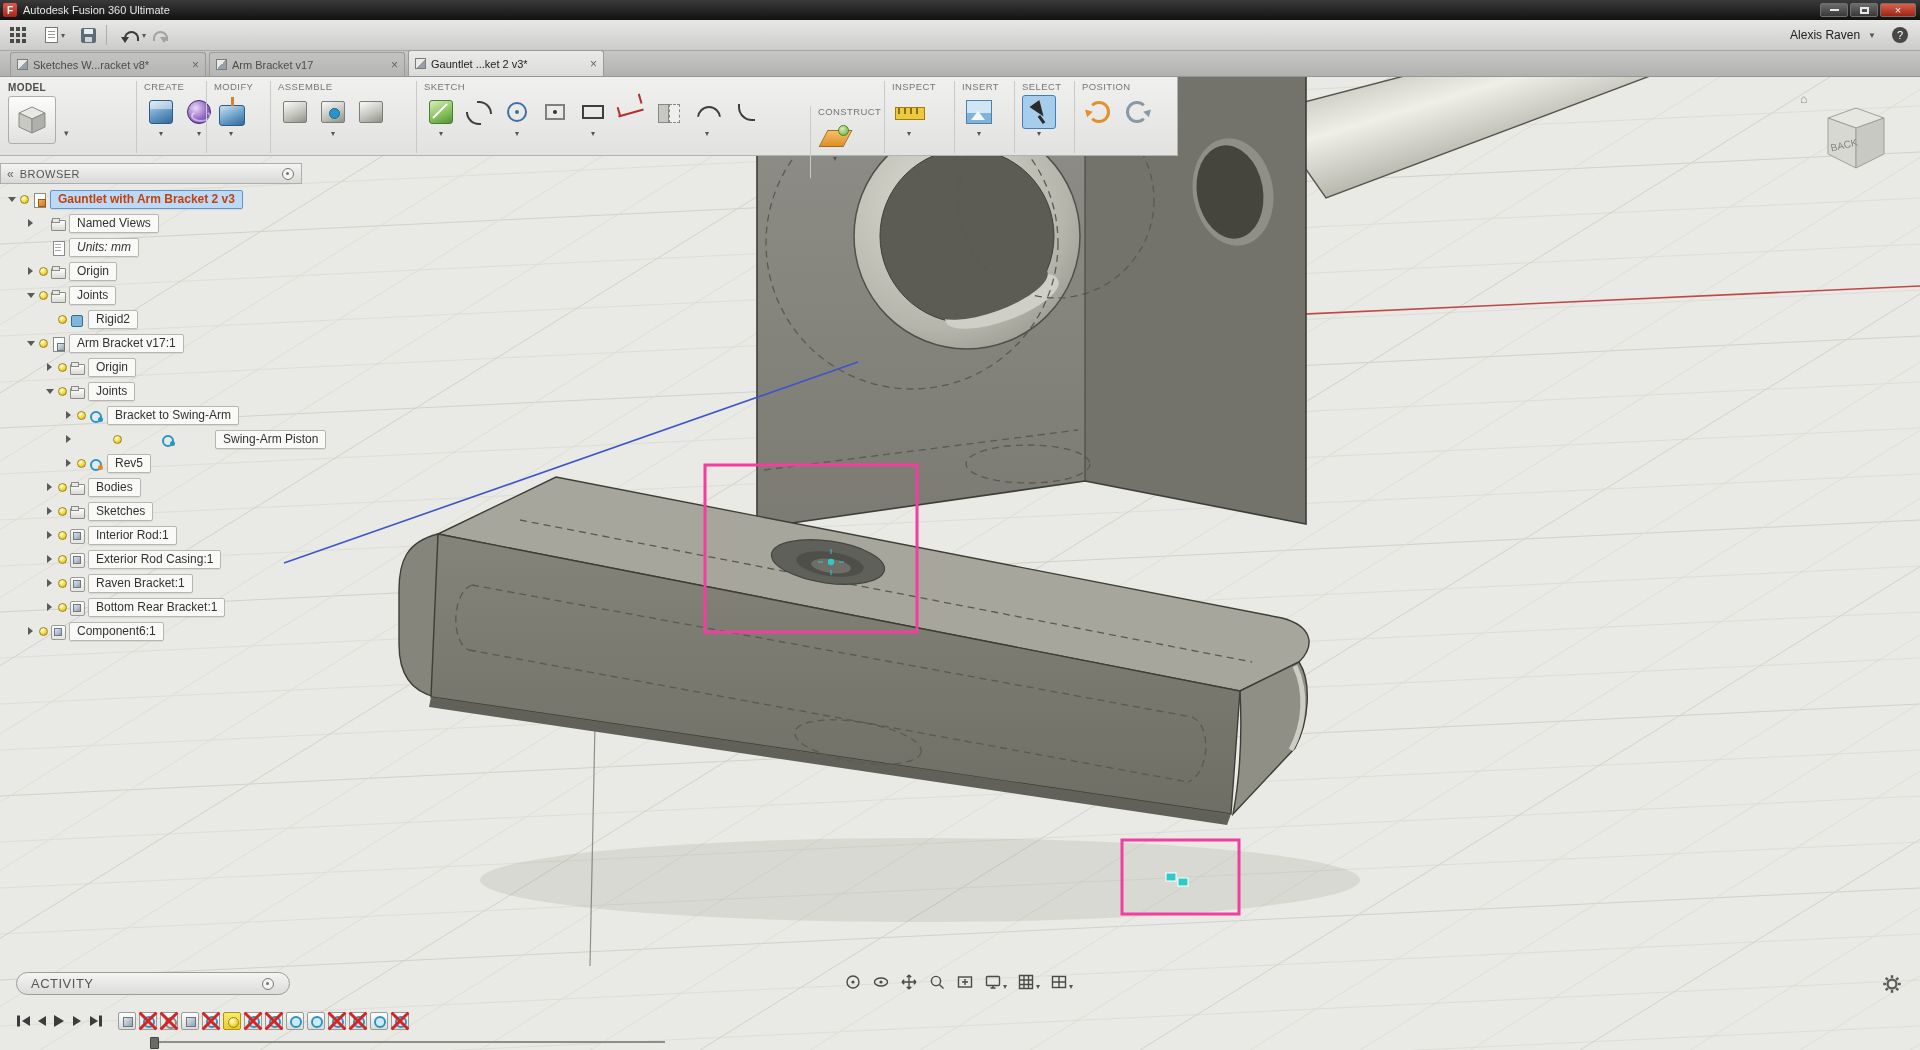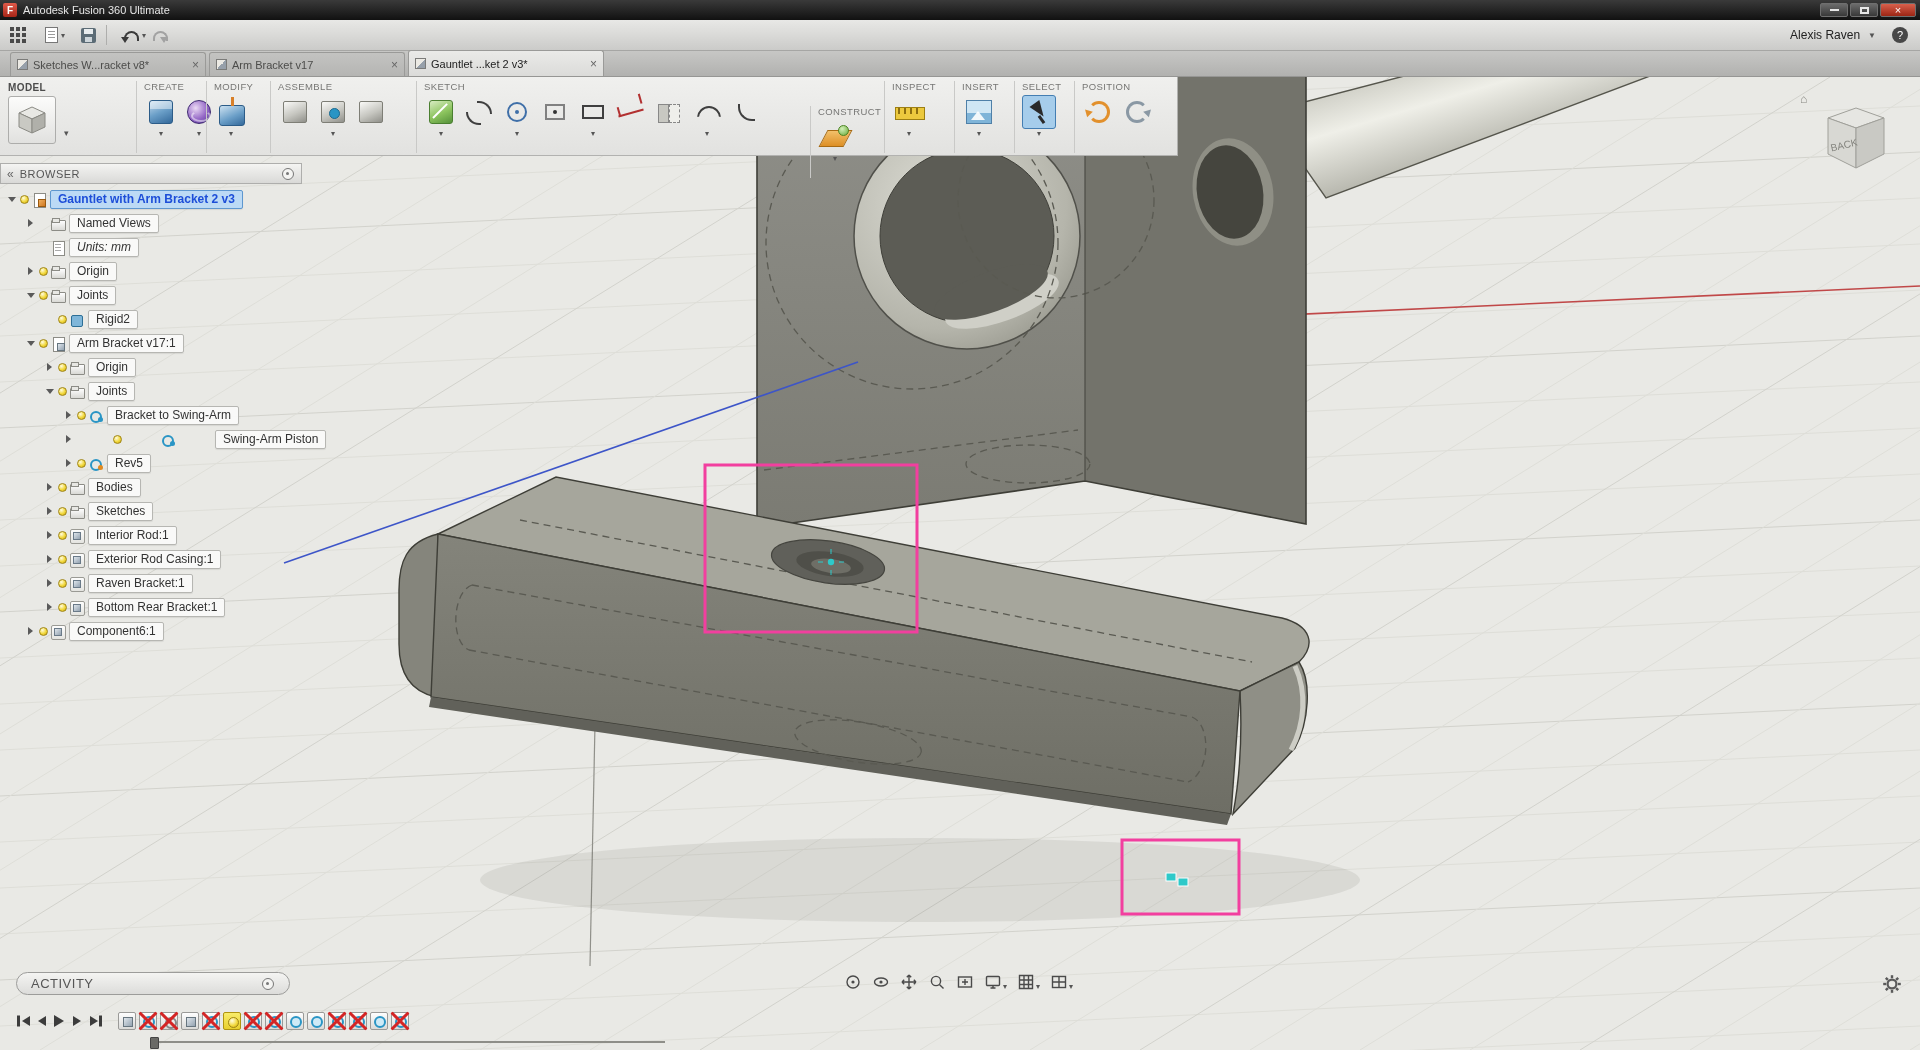--- a/index.html
+++ b/index.html
@@ -124,21 +124,21 @@
   .ti-compdoc::before { left:2px; top:0; width:10px; height:13px; background:#fff; border:1px solid #8c8c86; }
   .ti-compdoc::after { left:6px; top:6px; width:6px; height:6px; background:linear-gradient(135deg,#dfe6ec,#93a2b0); border:1px solid #66757f; }
   .ti-comp::before { left:0; top:0; width:13px; height:13px; background:linear-gradient(#fdfdfc,#e4e4e0); border:1px solid #9a9a94; border-radius:2px; }
   .ti-comp::after { left:3px; top:3px; width:6px; height:6px; background:linear-gradient(135deg,#dfe6ec,#93a2b0); border:1px solid #6a7a88; }
   .ti-joint::before { left:1px; top:2px; width:8px; height:8px; border:2px solid #2a95c5; border-radius:50%; }
   .ti-joint::after { right:1px; bottom:0; width:5px; height:5px; background:#2a95c5; border-radius:50%; }
   .ti-jointblue::before { left:1px; top:2px; width:10px; height:10px; background:#7fb6d9; border:1px solid #2d6f96; border-radius:2px; }
   .ti-jointrev::before { left:1px; top:2px; width:8px; height:8px; border:2px solid #2a95c5; border-radius:50%; }
   .ti-jointrev::after { right:1px; bottom:0; width:5px; height:5px; background:#e08a20; border-radius:50%; }
   .tlabel { font-size:12px; color:#333; background:rgba(250,250,249,.95); border:1px solid #b6b6b2; border-radius:2px; padding:1px 7px 2px; margin-left:2px; white-space:nowrap; box-shadow:0 1px 1px rgba(0,0,0,.08); }
-  .tlabel.sel { background:#bcdaf5; border-color:#5e97cf; color:#1d4ed8; font-weight:bold; }
+  .tlabel.sel { background:#bcdaf5; border-color:#5e97cf; color:#c2410c; font-weight:bold; }
 
   
   .viewcube { position:absolute; left:1816px; top:96px; z-index:50; }
   .vc-home { position:absolute; left:-16px; top:-4px; font-size:12px; color:#8a8a84; }
 
   
   .activity { position:absolute; left:16px; top:972px; width:274px; height:23px; border:1px solid #9c9c9a; border-radius:12px; background:linear-gradient(#f4f4f2,#dcdcda); display:flex; align-items:center; padding:0 8px 0 14px; font-size:13px; color:#555; letter-spacing:.5px; z-index:50; }
   .navbar { position:absolute; left:842px; top:971px; display:flex; align-items:center; gap:6px; z-index:50; }
   .nav-item { display:flex; align-items:flex-end; gap:1px; padding:2px; }
   .nav-item svg { stroke:#4a4a4a; fill:none; stroke-width:1.4; }

